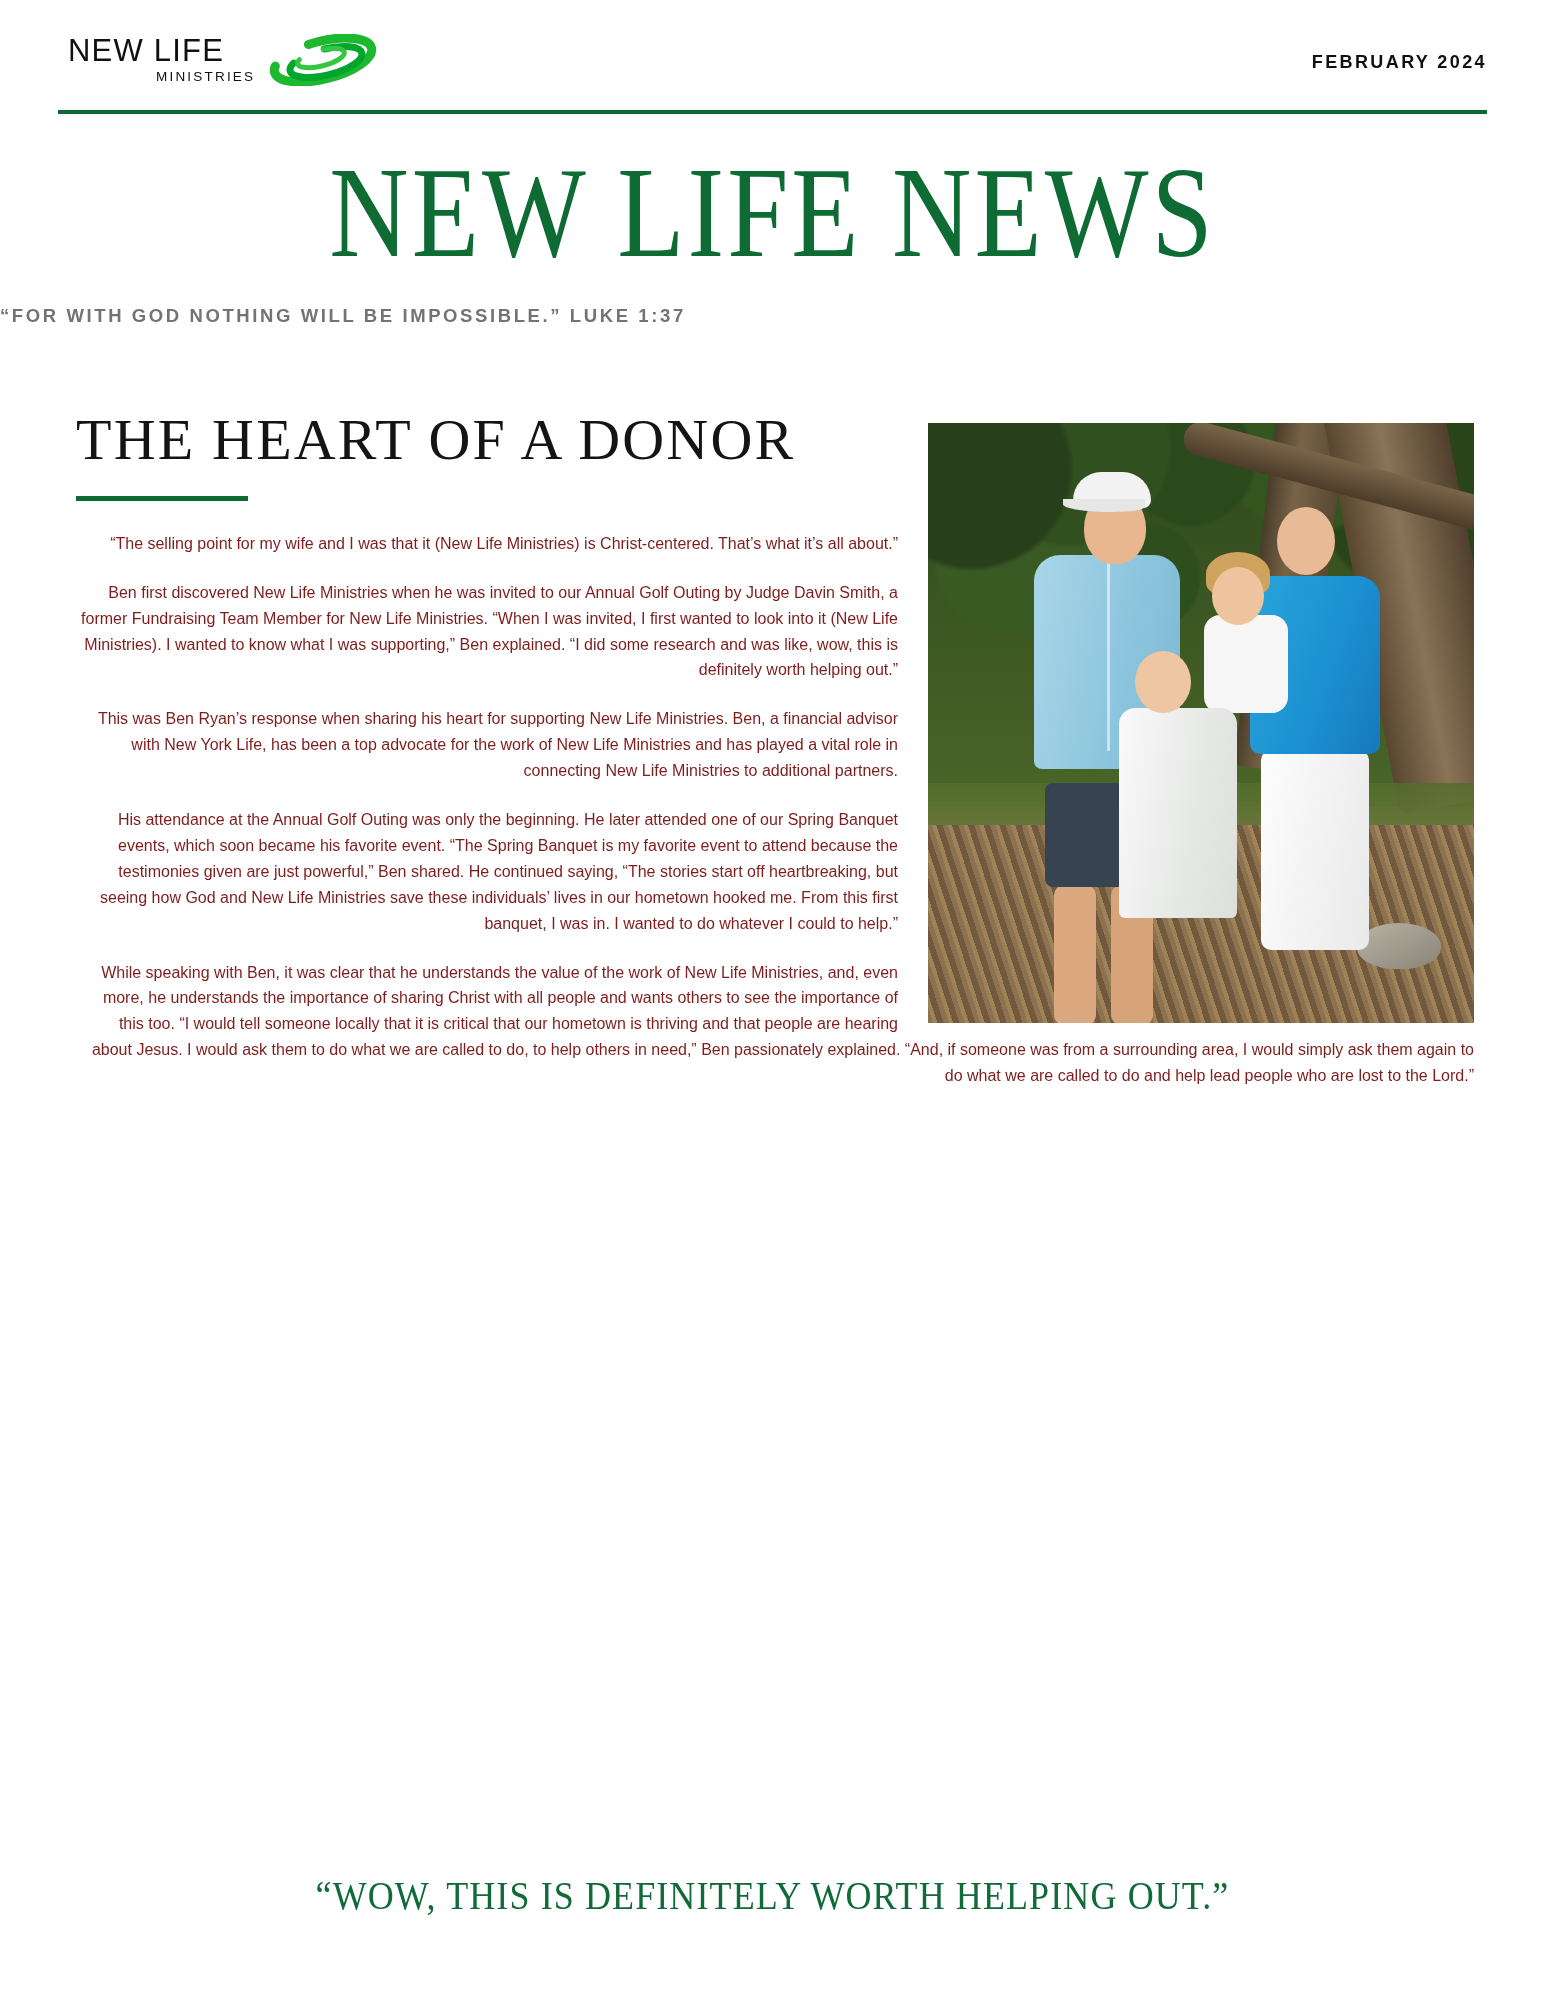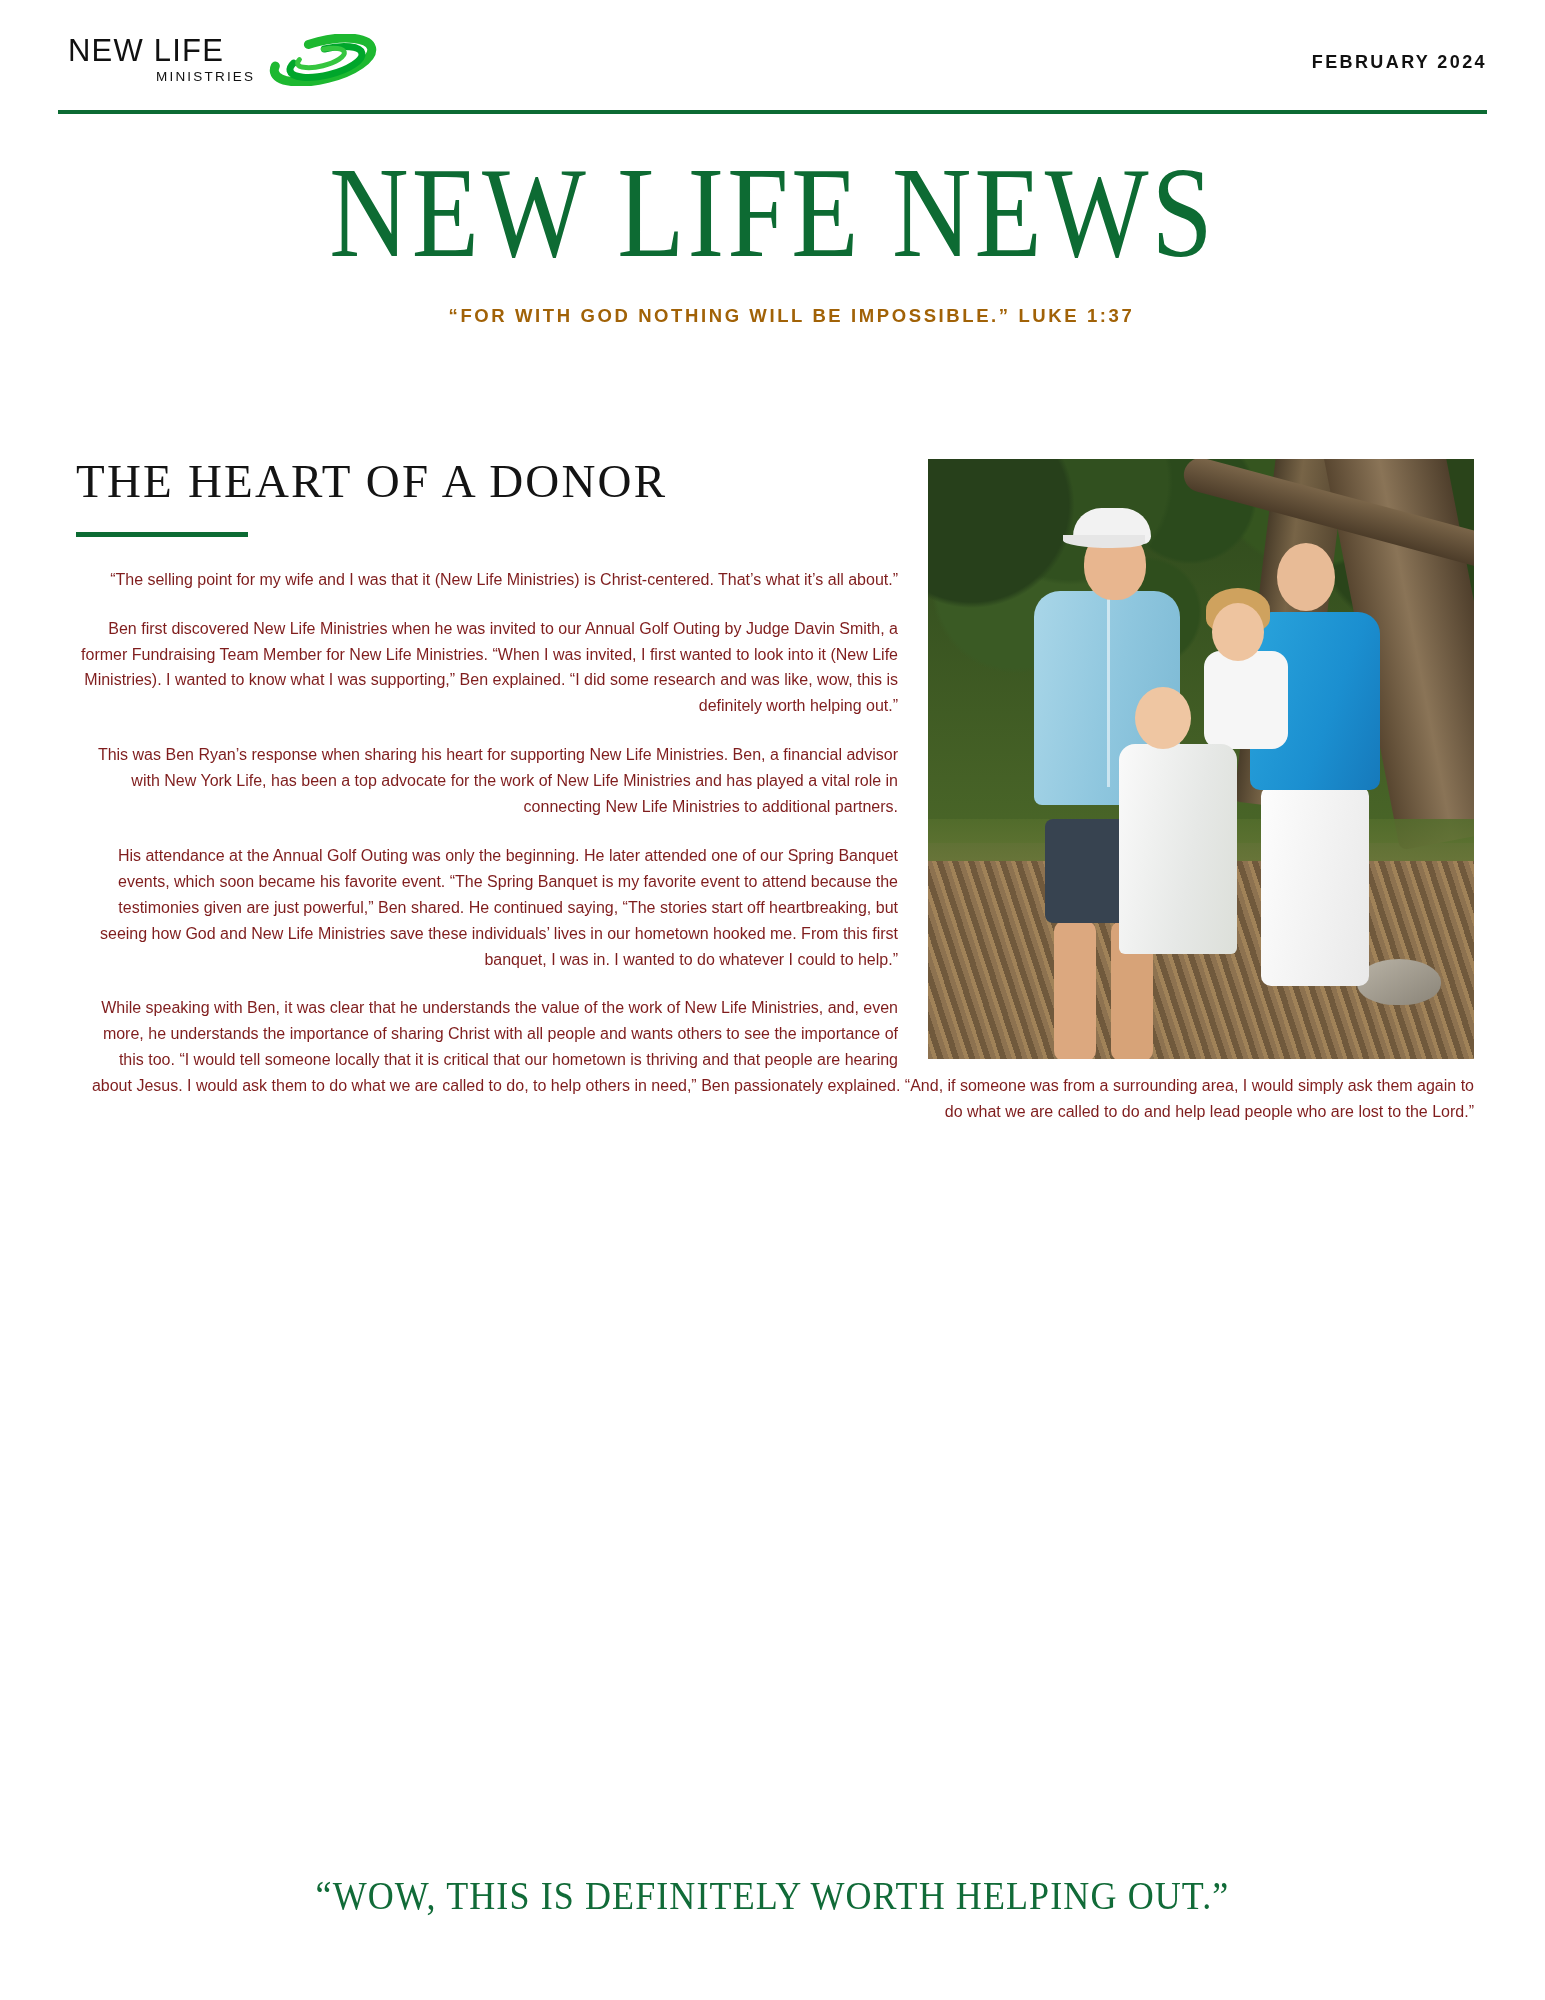--- a/index.html
+++ b/index.html
@@ -54,39 +54,37 @@
     font-size:110px;
     line-height:1.02;
     letter-spacing:3px;
     color:#0d6b33;
     font-weight:400;
     transform:scaleY(1.18);
     transform-origin:top center;
   }
   .verse {
     position:absolute; left:0; right:0; top:305px;
-    text-align:center;
+    text-align:left;
     font-size:18.5px;
     font-weight:700;
     letter-spacing:2.6px;
-    color:#a16207;
-    padding-left:38px;
+    color:#737373;
   }
 
   
   .article { position:absolute; left:76px; top:408px; width:1398px; }
 
   .headline {
     font-family:"Liberation Serif", serif;
-    font-size:47px;
+    font-size:58px;
     letter-spacing:2.2px;
     color:#141414;
     font-weight:400;
     line-height:1.1;
-    margin-top:48px;
   }
   .headline-rule {
     width:172px; height:5px; background:#0c6b33;
     margin-top:24px; margin-bottom:30px;
   }
 
   .photo {
     float:right;
     width:546px; height:600px;
     margin:-108px 0 14px 30px;

